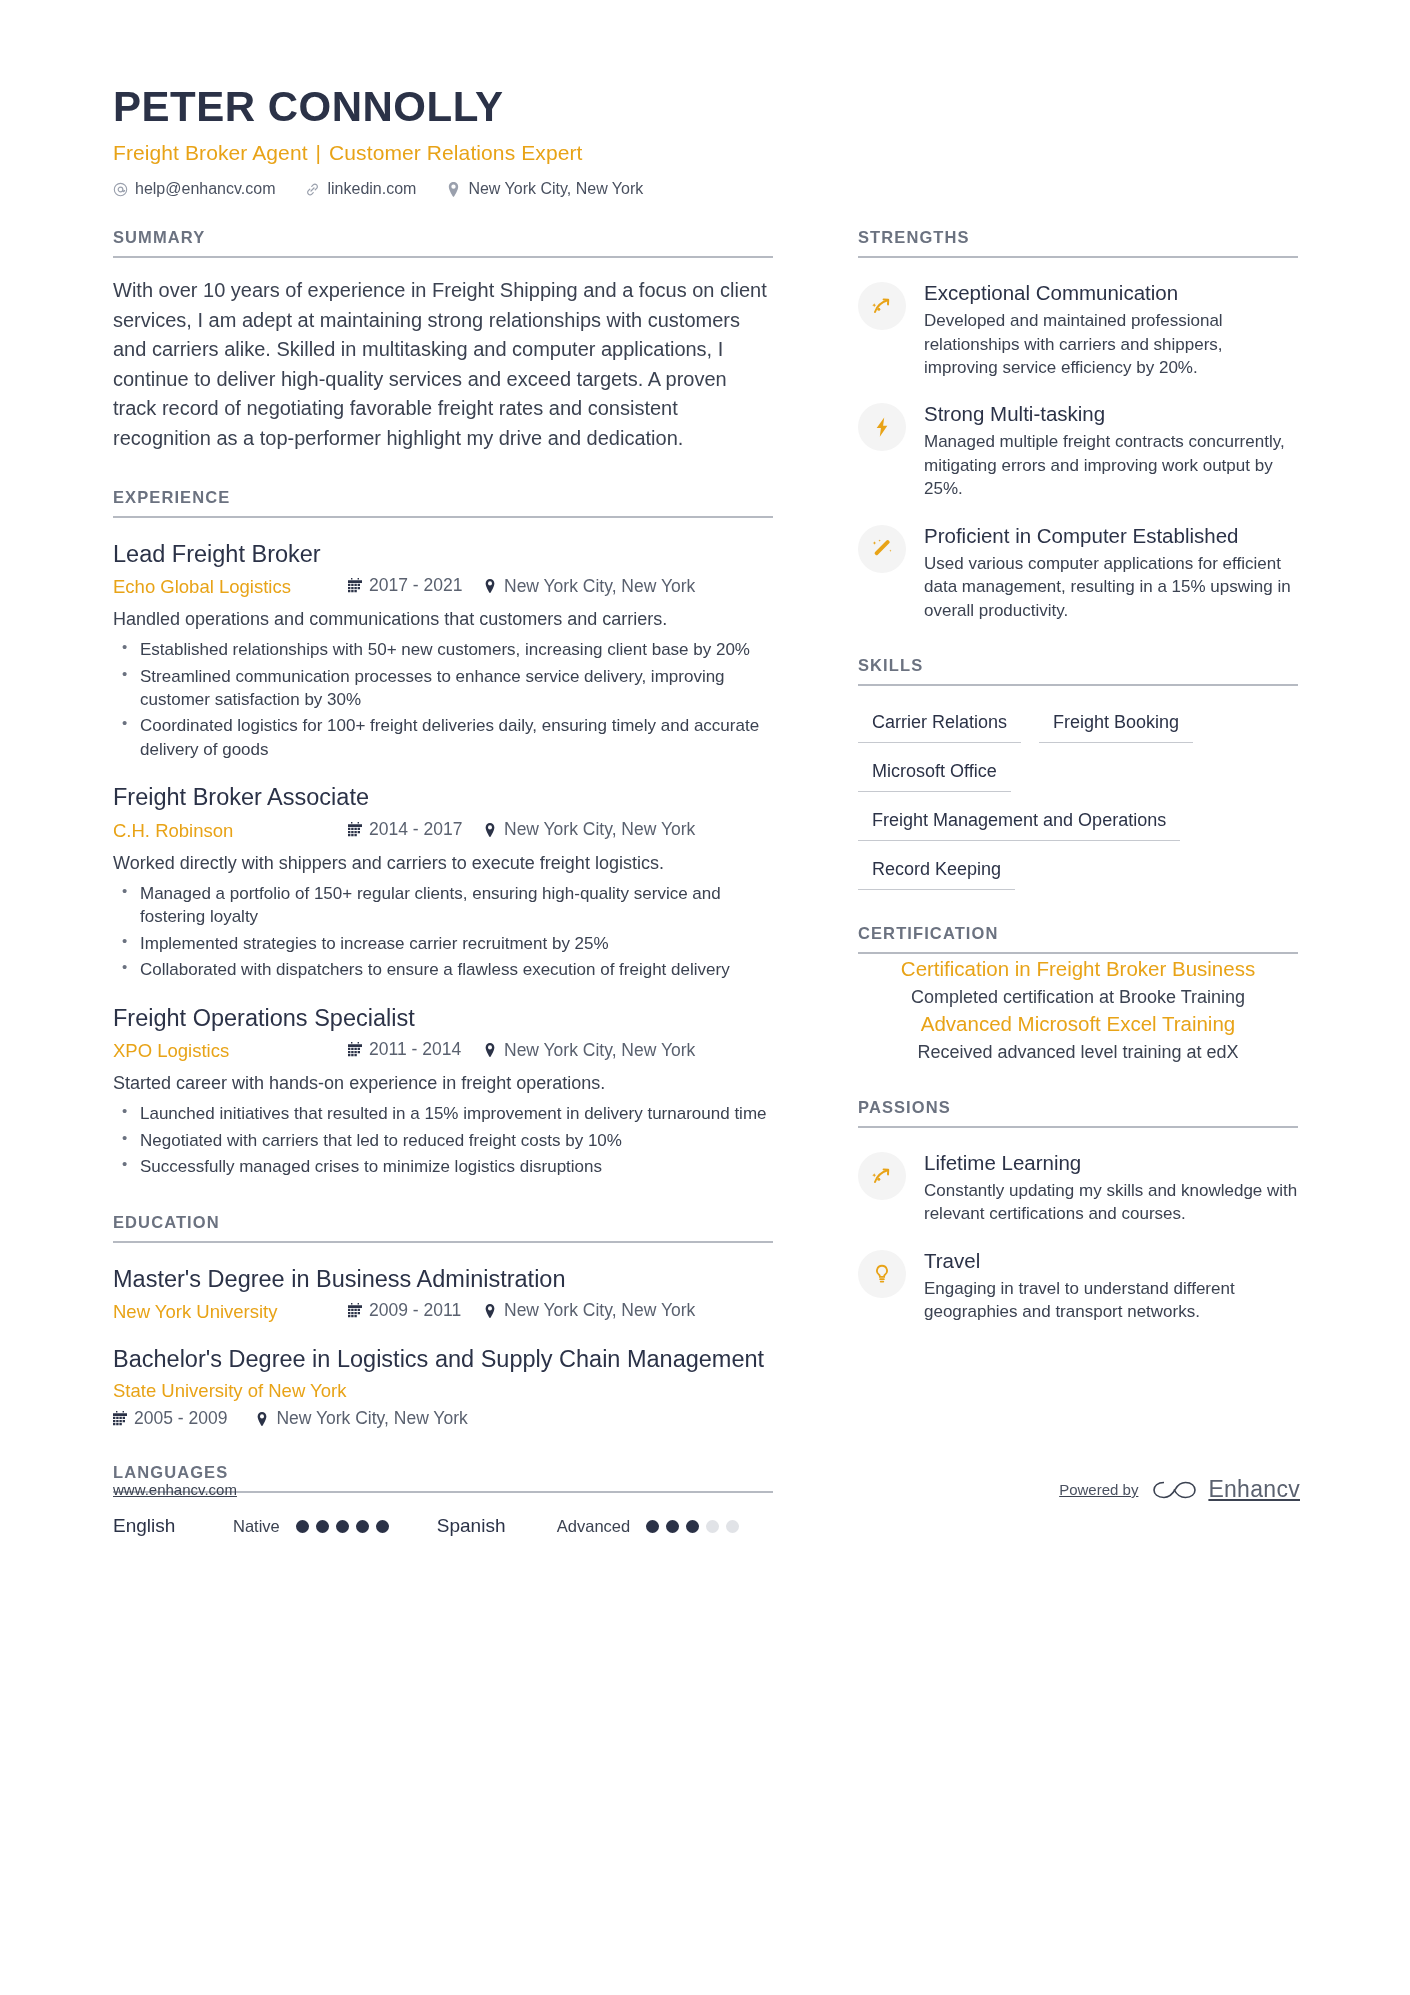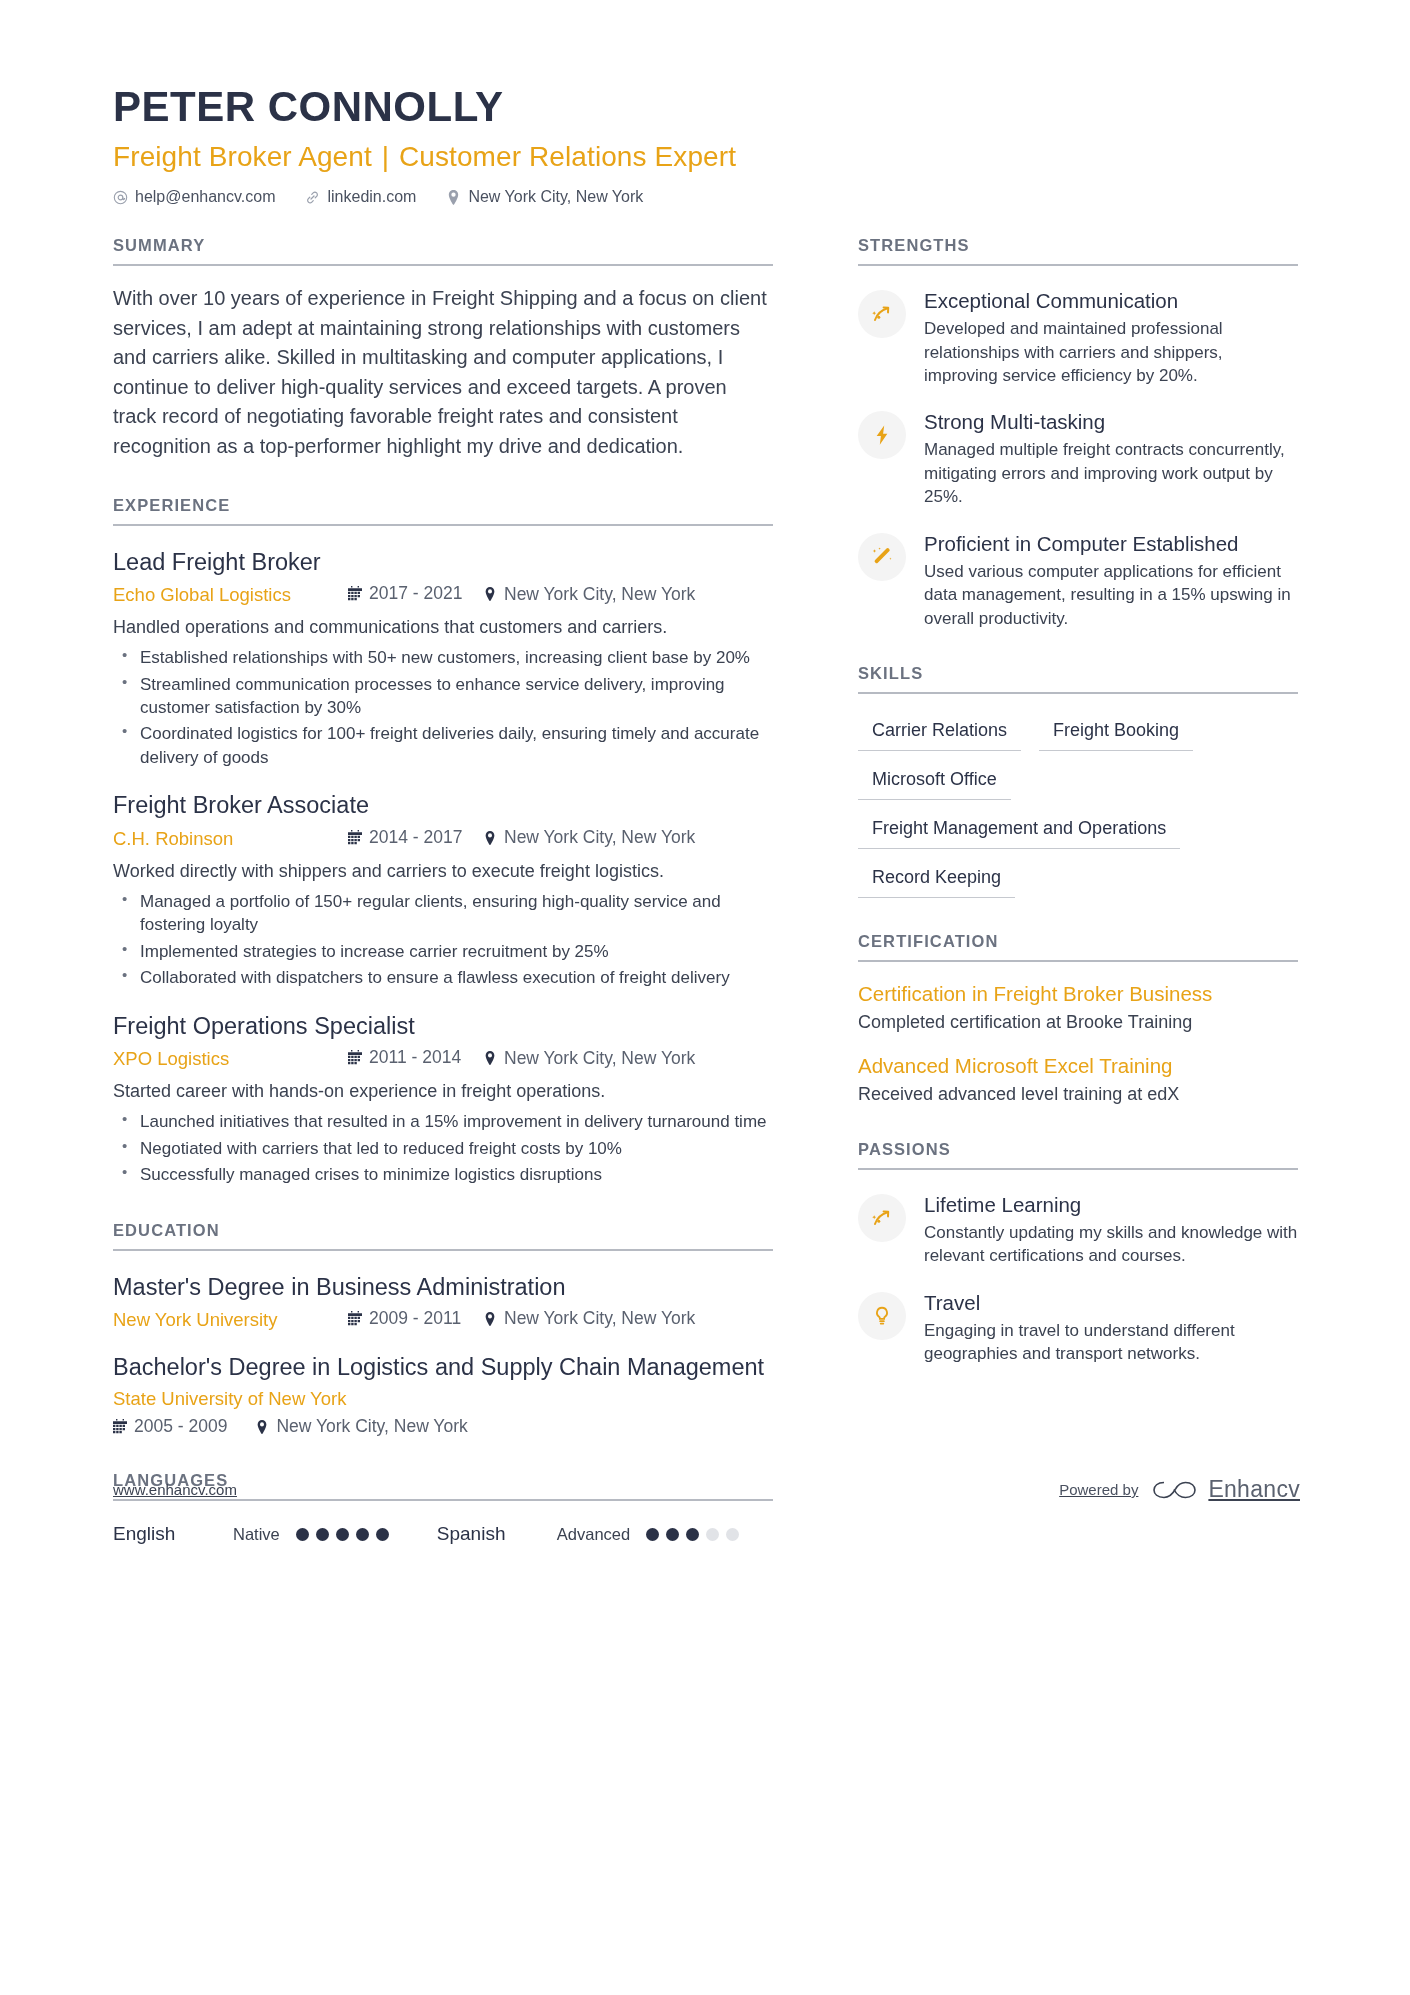--- a/index.html
+++ b/index.html
@@ -30,21 +30,21 @@
   }
   .name {
     font-size: 42px;
     font-weight: bold;
     letter-spacing: 0.5px;
     color: #2b3247;
     line-height: 1.05;
   }
   .job-title {
     margin-top: 12px;
-    font-size: 28px;
+    font-size: 21px;
     color: #e8a317;
     font-weight: 400;
     letter-spacing: 0.1px;
   }
   .job-title .sep { color: #e8a317; padding: 0 2px; }
 
   .contacts {
     margin-top: 15px;
     display: flex;
     align-items: flex-start;
@@ -244,21 +244,21 @@
   }
   .chip {
     font-size: 18px;
     color: #2b3247;
     padding: 6px 14px 9px 14px;
     border-bottom: 1.6px solid #c6c9cf;
     white-space: nowrap;
   }
 
   
-  .cert { margin-top: 19px; }
+  .cert { margin-top: 2px; text-align: center; }
   .cert-title {
     font-size: 20.5px;
     color: #e8a317;
     line-height: 1.25;
   }
   .cert-desc {
     margin-top: 3px;
     font-size: 18px;
     color: #3b4251;
     line-height: 1.35;

